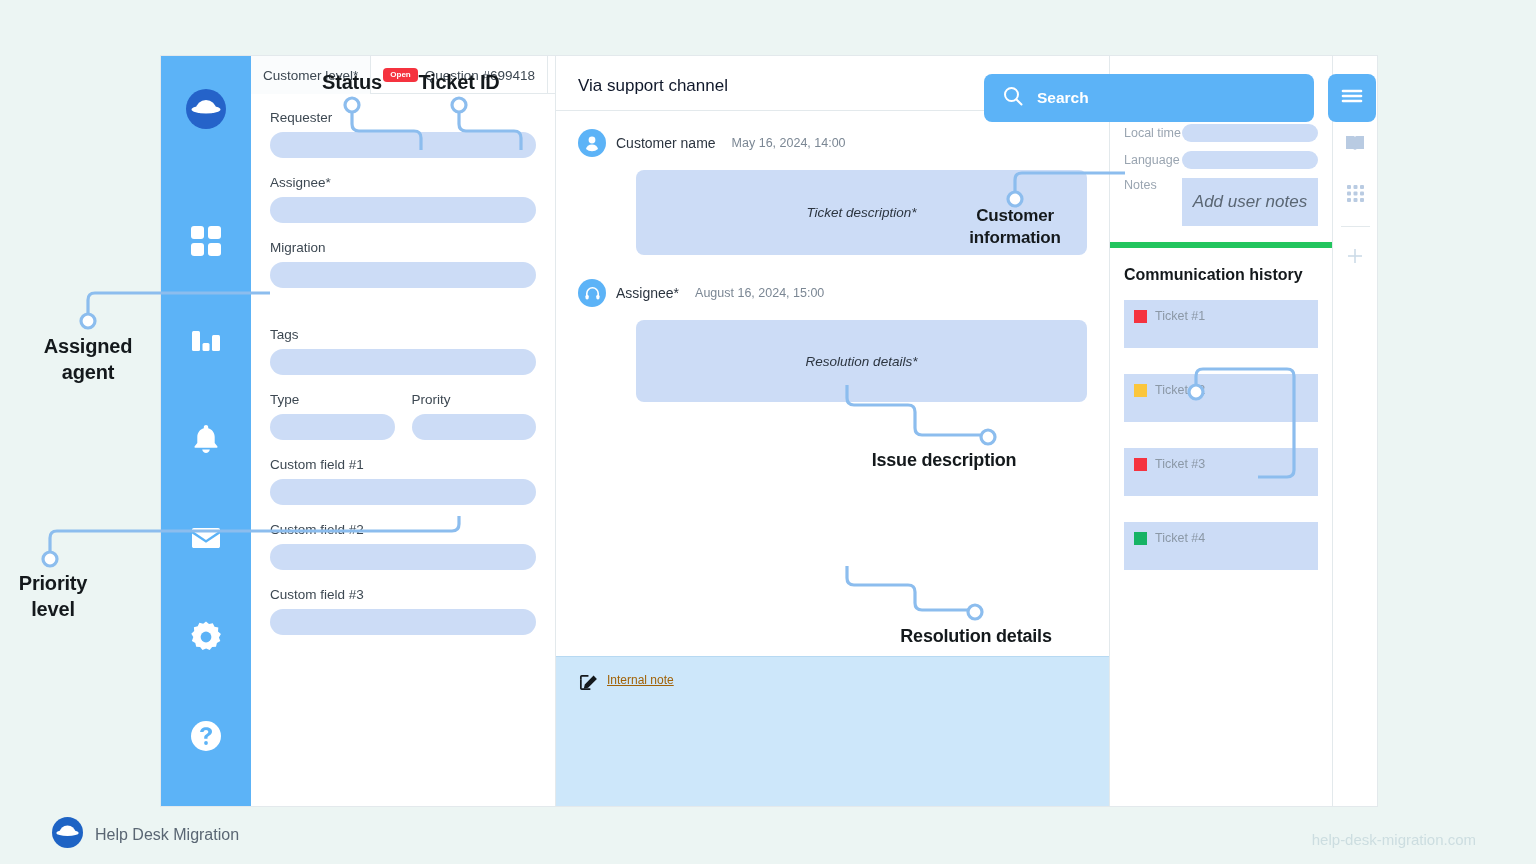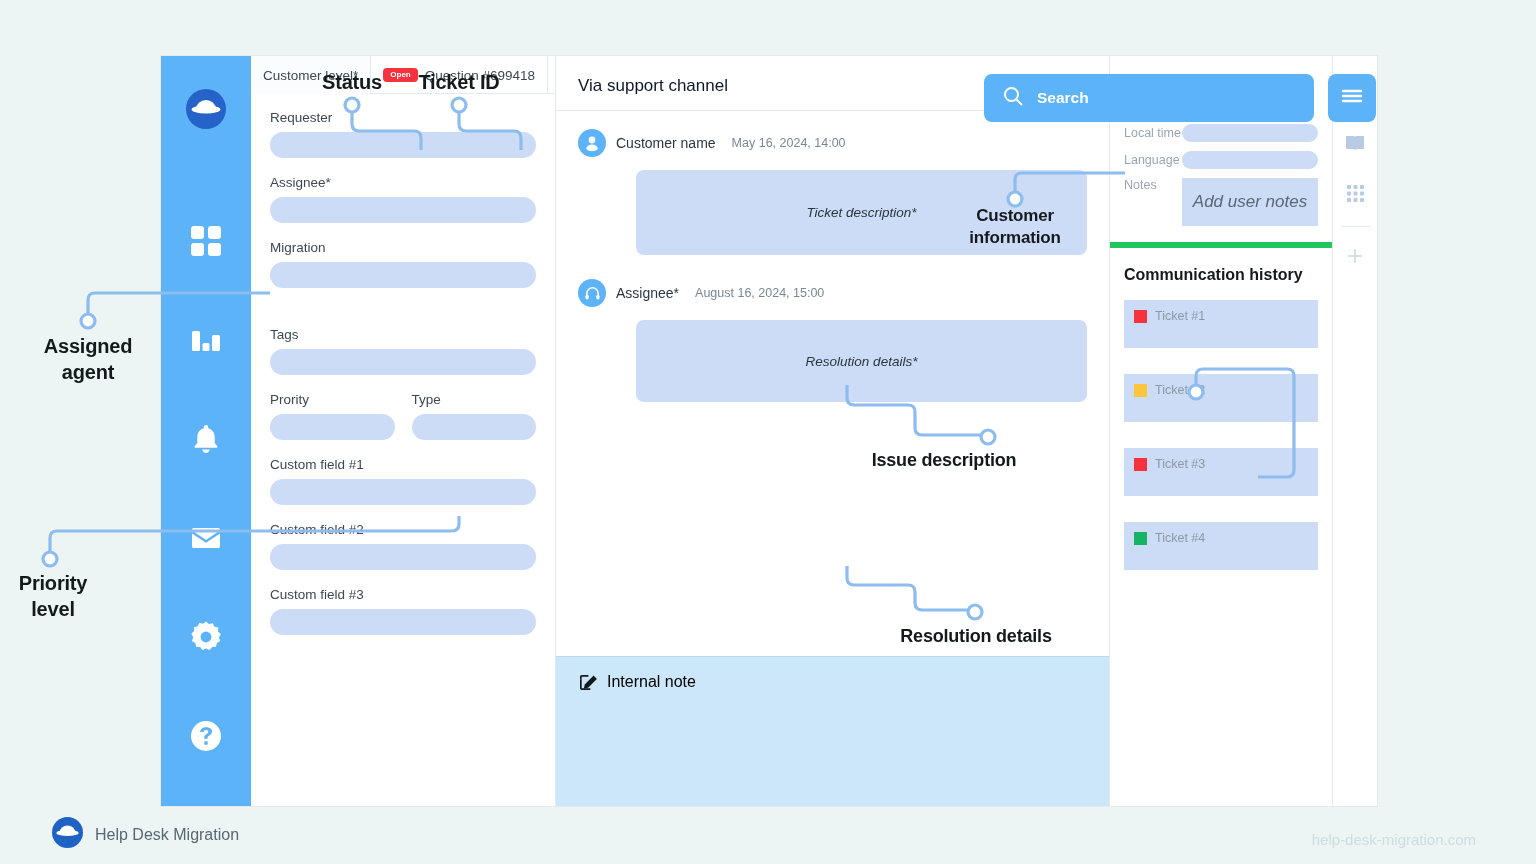--- a/index.html
+++ b/index.html
@@ -95,21 +95,21 @@
     margin-left: 58px; background: #ccdcf6; border-radius: 8px;
     display: flex; align-items: center; justify-content: center;
     font-size: 13.5px; font-style: italic; color: #2c3540;
   }
   .body-desc { height: 85px; margin-bottom: 24px; }
   .body-res  { height: 82px; }
   .note-bar {
     height: 150px; background: #cde7fa; border-top: 1px solid #b7d9f2;
     padding: 16px 22px; display: flex; align-items: flex-start; gap: 10px;
   }
-  .note-text { font-size: 16px; color: #000000; }
+  .note-text { font-size: 12px; color: #a16207; text-decoration: underline; }
 
   
   .rightcol { width: 222px; flex: 0 0 222px; display: flex; flex-direction: column; background: #fff; }
   .cust-card { padding: 18px 14px 16px 14px; border-bottom: 6px solid #22c55e; }
   .cust-head { display: flex; align-items: center; gap: 11px; margin-bottom: 18px; }
   .avatar-big {
     width: 32px; height: 32px; border-radius: 50%;
     background: #5cb3f7; display: flex; align-items: center; justify-content: center;
     flex: 0 0 32px;
   }
@@ -274,25 +274,25 @@
 
         <div class="fgap"></div>
 
         <div>
           <div class="flabel">Tags</div>
           <div class="finput"></div>
         </div>
 
         <div class="frow">
           <div>
-            <div class="flabel">Prority</div>
+            <div class="flabel">Type</div>
             <div class="finput"></div>
           </div>
           <div>
-            <div class="flabel">Type</div>
+            <div class="flabel">Prority</div>
             <div class="finput"></div>
           </div>
         </div>
 
         <div>
           <div class="flabel">Custom field #1</div>
           <div class="finput"></div>
         </div>
         <div>
           <div class="flabel">Custom field #2</div>

